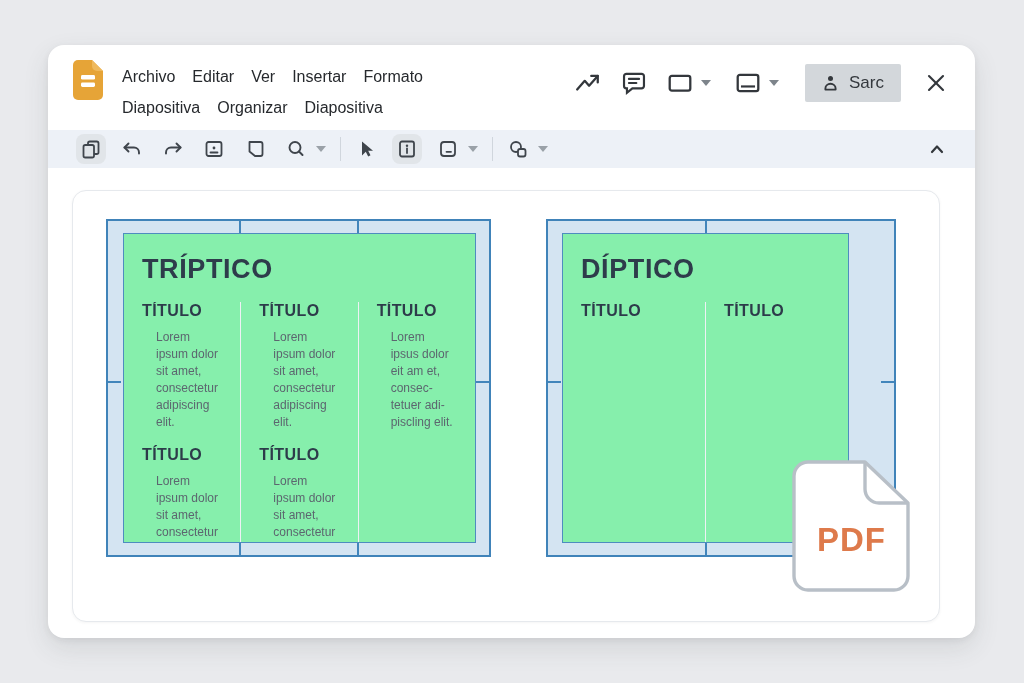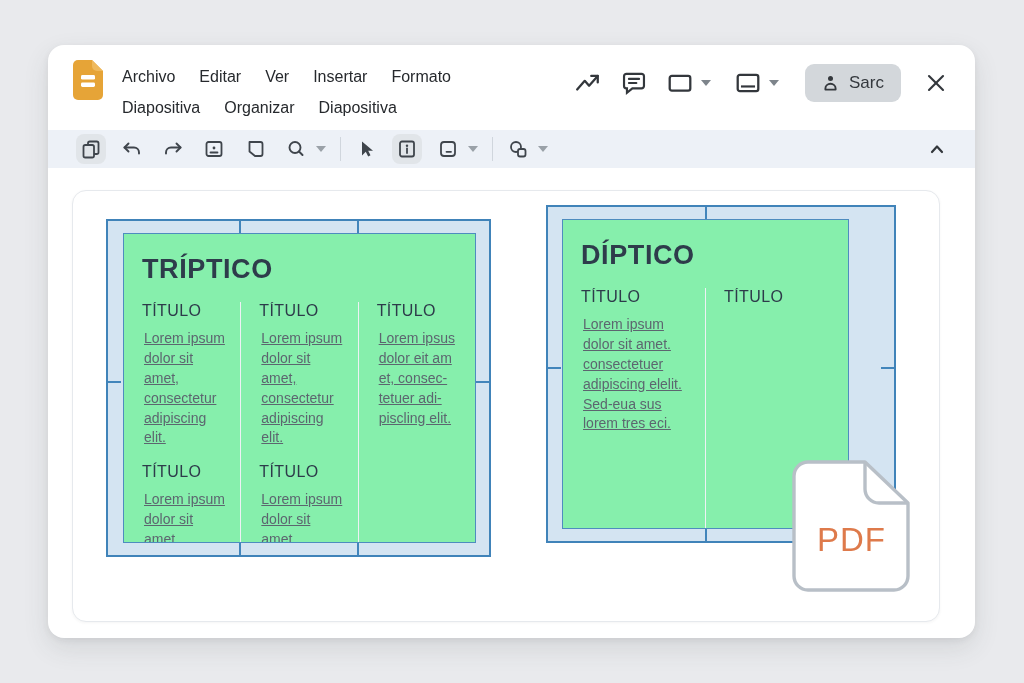--- a/index.html
+++ b/index.html
@@ -2,61 +2,61 @@
 <html><head>
 <meta charset="utf-8">
 <style>
   html,body{margin:0;padding:0;width:1024px;height:683px;background:#e9eaed;
     font-family:"Liberation Sans", sans-serif; overflow:hidden;}
   .window{position:absolute;left:48px;top:45px;width:927px;height:593px;background:#fff;
     border-radius:16px;box-shadow:0 2px 6px rgba(60,64,67,.08),0 10px 26px rgba(60,64,67,.12);}
   
   .appicon{position:absolute;left:24px;top:14px;width:32px;height:42px;}
   .menus{position:absolute;left:74px;top:16px;}
-  .menurow{display:flex;gap:8px;height:31px;align-items:center;}
+  .menurow{display:flex;gap:1px;height:31px;align-items:center;}
   .menuitem{font-size:16px;color:#26292d;padding:0 8px;cursor:default;white-space:nowrap;}
   .menurow .menuitem:first-child{padding-left:0;}
   .hdr-actions{position:absolute;right:22px;top:16px;height:44px;display:flex;align-items:center;gap:12px;}
   .hicon{width:34px;height:34px;display:flex;align-items:center;justify-content:center;}
   .hgroup{display:flex;align-items:center;gap:2px;margin-right:8px;}
   .caret{width:0;height:0;border-left:5px solid transparent;border-right:5px solid transparent;
     border-top:6px solid #7d848b;margin-left:2px;}
   .caret.light{border-top-color:#9aa1a8;}
-  .sharebtn{display:flex;align-items:center;gap:10px;background:#d3d7db;border-radius:9px;
+  .sharebtn{display:flex;align-items:center;gap:10px;background:#d3d7db;border-radius:2px;
     height:38px;padding:0 17px;font-size:17px;color:#34383d;margin:0 6px;}
   
   .toolbar{position:absolute;left:0;top:85px;width:100%;height:38px;background:#edf1f7;
     display:flex;align-items:center;padding-left:28px;box-sizing:border-box;}
   .tbtn{width:30px;height:30px;border-radius:8px;display:flex;align-items:center;justify-content:center;margin-right:11px;}
   .tbtn.sel{background:#e1e5e9;}
   .tb-divider{width:1px;height:24px;background:#d0d6dd;margin:0 10px 0 2px;}
   .tb-caret{margin:0 12px 0 -6px;}
   .tb-collapse{position:absolute;right:28px;top:0;height:38px;display:flex;align-items:center;}
   
   .canvas{position:absolute;left:24px;top:145px;width:866px;height:430px;background:#fff;
     border:1px solid #e6e9ed;border-radius:14px;box-shadow:0 1px 3px rgba(60,64,67,.05);}
   .frame{position:absolute;background:#d4e4f2;border:2px solid #4083b9;box-sizing:border-box;}
   .frame-triptico{left:33px;top:28px;width:385px;height:338px;}
-  .frame-diptico{left:473px;top:14px;width:350px;height:338px;}
+  .frame-diptico{left:473px;top:28px;width:350px;height:338px;}
   .vdiv{position:absolute;width:2px;background:#4285bb;}
   .hmark{position:absolute;width:13px;height:2px;background:#4285bb;top:160px;}
   .docpage{position:absolute;background:#86efac;border:1.5px solid #4e8cbf;box-sizing:border-box;}
   .docpage-triptico{left:15px;top:12px;width:353px;height:310px;}
   .docpage-diptico{left:14px;top:12px;width:287px;height:310px;}
   .doctitle{position:absolute;left:18px;top:20px;font-size:27px;font-weight:700;color:#2e3c4b;
     letter-spacing:.6px;white-space:nowrap;z-index:2;}
   .cols{display:flex;height:100%;box-sizing:border-box;padding-top:68px;}
   .col{flex:1;padding:0 8px 0 18px;border-right:1px solid #eef1f4;overflow:hidden;}
   .col:last-child{border-right:none;}
-  .h{font-size:16px;font-weight:400;color:#2d3b4a;letter-spacing:.4px;margin:0 0 9px;}
-  .b{font-size:14px;line-height:1.42;color:#5c666f;margin:0 2px 15px;text-decoration:underline;}
+  .h{font-size:16px;font-weight:700;color:#2d3b4a;letter-spacing:.4px;margin:0 0 9px;}
+  .b{font-size:12px;line-height:1.42;color:#5c666f;margin:0 14px 15px;}
   
   .pdfbadge{position:absolute;left:719px;top:268px;width:119px;height:134px;z-index:5;}
   .pdflabel{position:absolute;left:0;top:62px;width:100%;text-align:center;
-    font-size:33px;font-weight:400;color:#de7a4b;letter-spacing:1px;}
+    font-size:33px;font-weight:700;color:#de7a4b;letter-spacing:1px;}
   svg{display:block;}
 </style>
 </head>
 <body>
 
 <div class="window">
 
   <div class="appicon">
     <svg width="32" height="42" viewBox="0 0 32 42">
       <path d="M6,1 H20 L31,12 V36 a5,5 0 0 1 -5,5 H6 a5,5 0 0 1 -5,-5 V6 a5,5 0 0 1 5,-5 Z" fill="#e6a437"></path>
@@ -235,21 +235,20 @@
     <div class="frame frame-diptico">
       <div class="vdiv" style="left:157px;top:0;height:12px;"></div>
       <div class="vdiv" style="left:157px;bottom:0;height:14px;"></div>
       <div class="hmark" style="left:0;"></div>
       <div class="hmark" style="right:0;"></div>
       <div class="docpage docpage-diptico">
         <div class="doctitle">DÍPTICO</div>
         <div class="cols">
             <div class="col">
               <div class="h">TÍTULO</div>
-              <div class="b">Lorem ipsum dolor sit amet. consectetuer adipiscing elelit. Sed-eua sus lorem tres eci.</div>
             </div>
             <div class="col">
               <div class="h">TÍTULO</div>
             </div>
           </div>
       </div>
     </div>
 
     <div class="pdfbadge">
       <svg width="119" height="134" viewBox="0 0 119 134">

